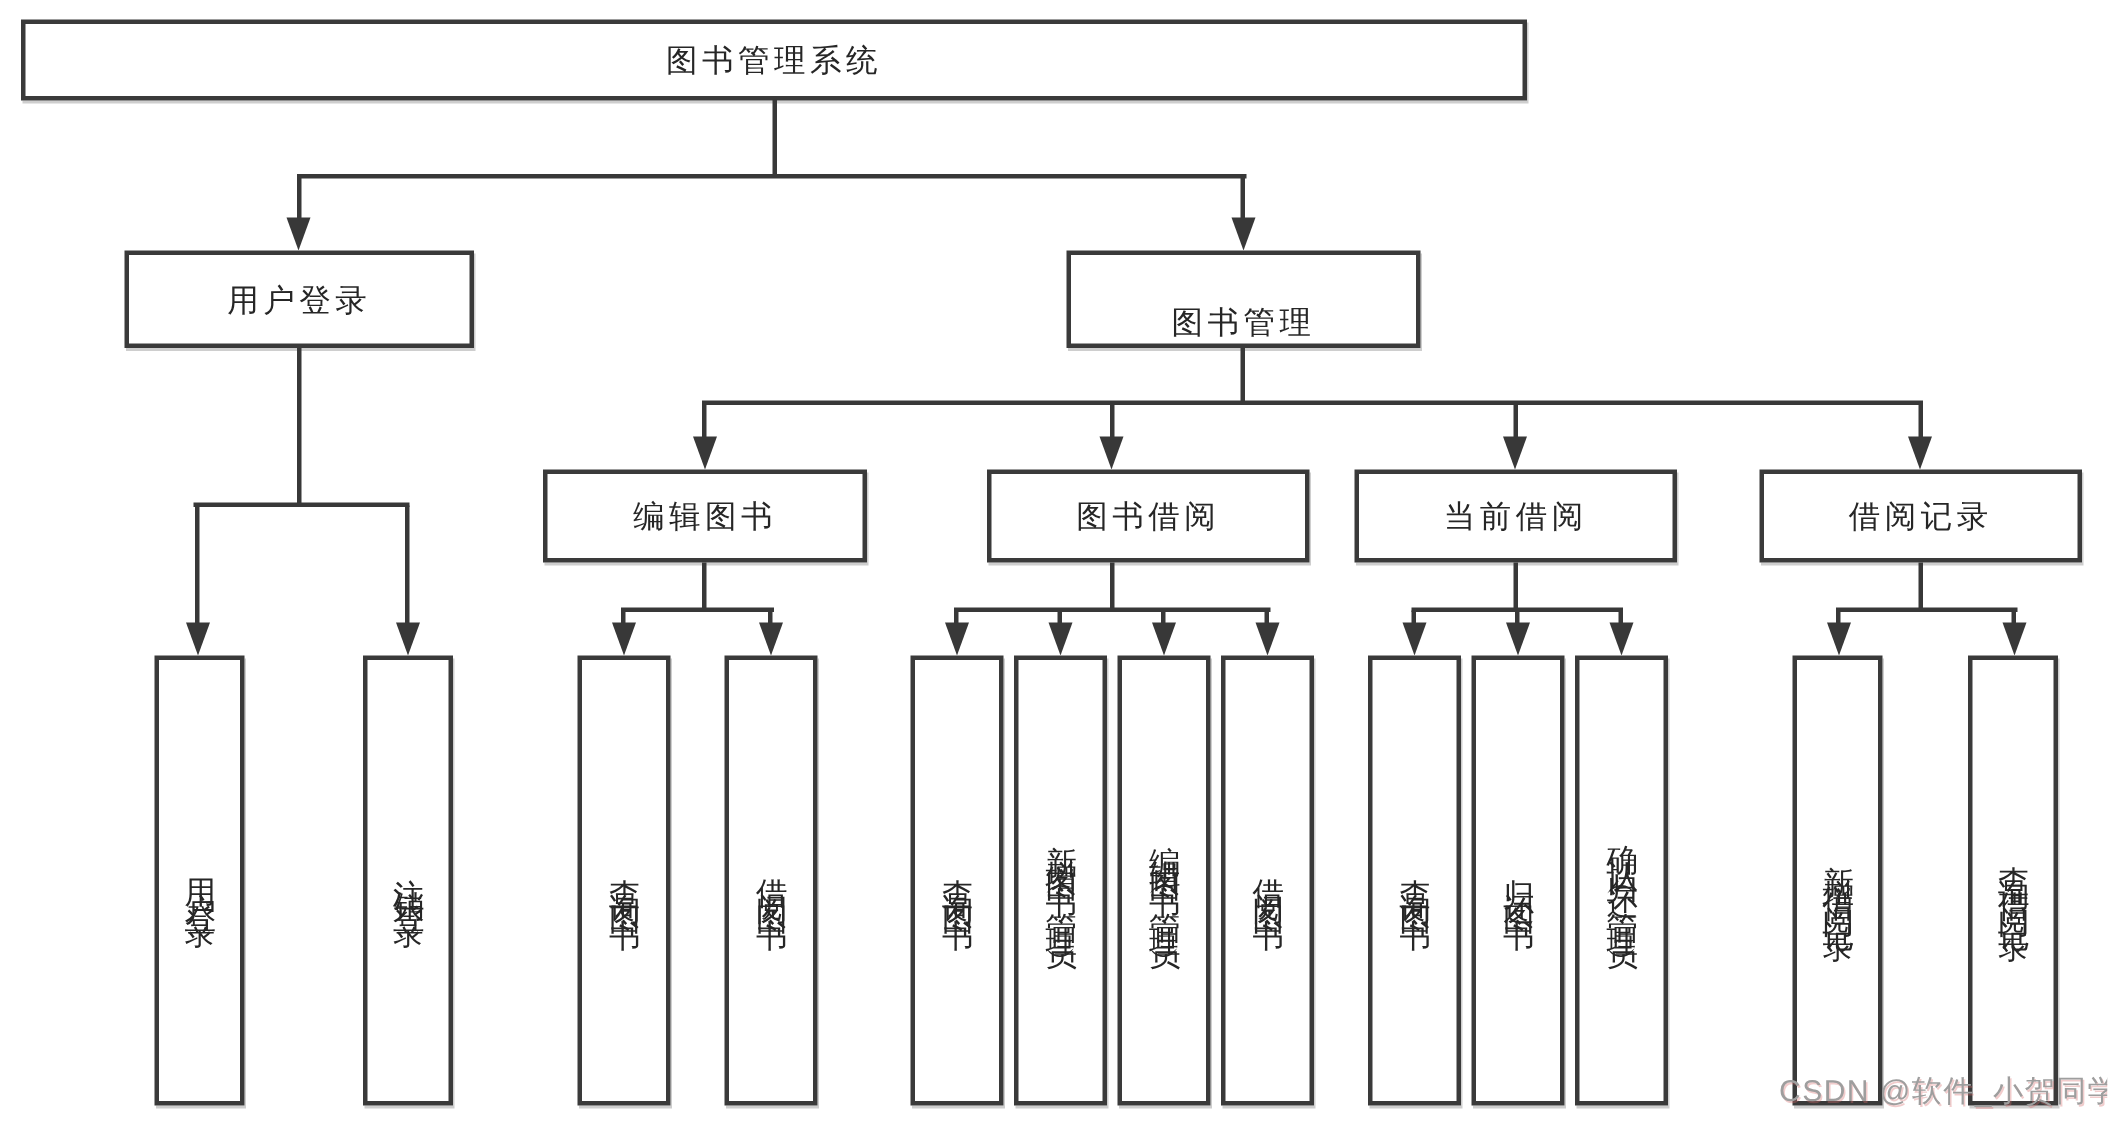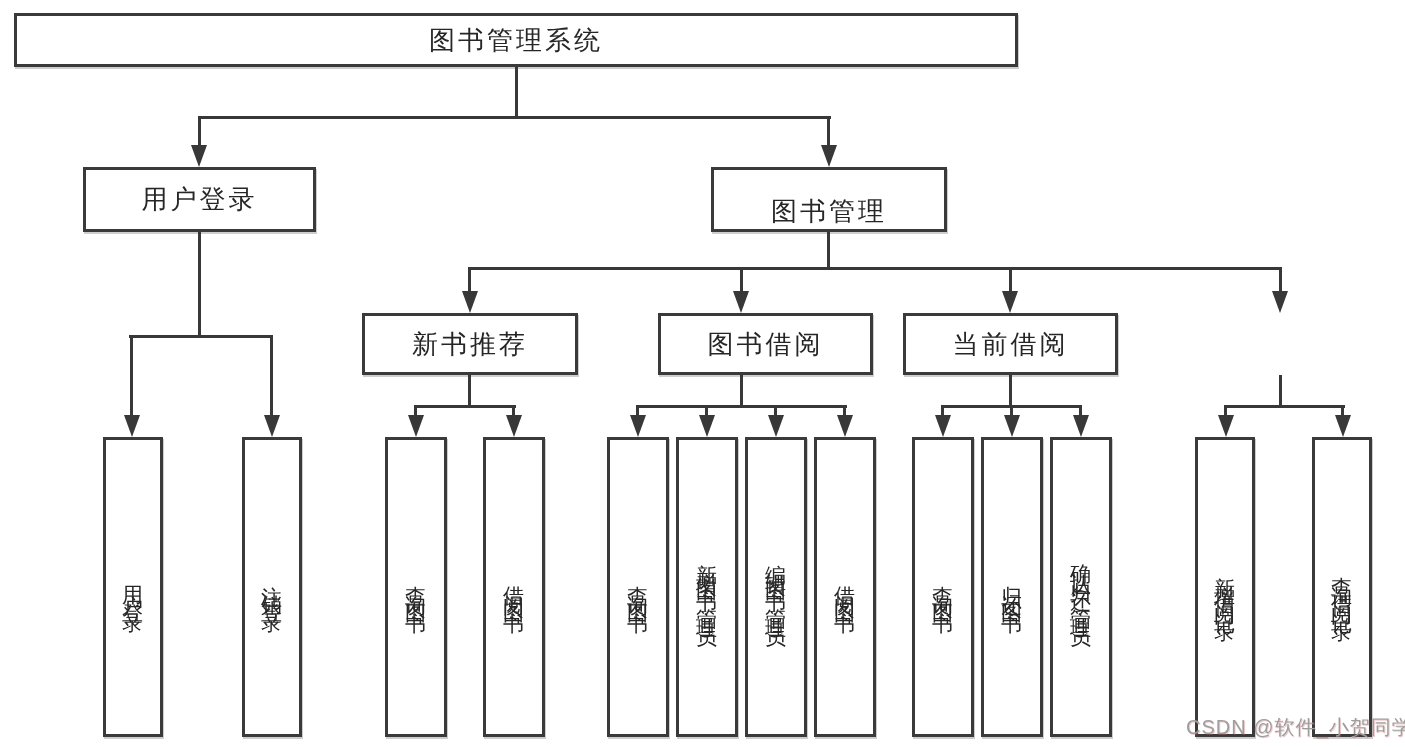--- a/index.html
+++ b/index.html
@@ -21,21 +21,21 @@
     position: absolute;
     box-sizing: border-box;
     border: 3px solid #3a3a3a;
     background: #ffffff;
     display: flex;
     align-items: center;
     justify-content: center;
     box-shadow: 1px 2px 0 rgba(58,58,58,0.25);
   }
   .box .lbl {
-    font-size: 26px;
+    font-size: 21px;
     letter-spacing: 3px;
     color: #262626;
     white-space: nowrap;
   }
   .vbox .lbl {
     writing-mode: vertical-rl;
     text-orientation: mixed;
     letter-spacing: 9px;
     font-size: 21px;
     white-space: normal;
@@ -103,27 +103,30 @@
   <div class="vl" style="left:468px; top:269px; height:24px;"></div>
   <div class="arr" style="left:462px; top:291px;"></div>
   <div class="vl" style="left:740px; top:269px; height:24px;"></div>
   <div class="arr" style="left:733px; top:291px;"></div>
   <div class="vl" style="left:1009px; top:269px; height:24px;"></div>
   <div class="arr" style="left:1002px; top:291px;"></div>
   <div class="vl" style="left:1279px; top:269px; height:24px;"></div>
   <div class="arr" style="left:1272px; top:291px;"></div>
 
   <div class="box" style="left:362px; top:313px; width:216px; height:62px;">
-    <span class="lbl">新书推荐</span>
+    <span class="lbl">编辑图书</span>
   </div>
   <div class="box" style="left:658px; top:313px; width:215px; height:62px;">
     <span class="lbl">图书借阅</span>
   </div>
   <div class="box" style="left:903px; top:313px; width:215px; height:62px;text-align:right;">
     <span class="lbl">当前借阅</span>
+  </div>
+  <div class="box" style="left:1173px; top:313px; width:215px; height:62px;">
+    <span class="lbl">借阅记录</span>
   </div>
 
   <div class="vl" style="left:468px; top:375px; height:32px;"></div>
   <div class="vl" style="left:740px; top:375px; height:32px;"></div>
   <div class="vl" style="left:1009px; top:375px; height:32px;"></div>
   <div class="vl" style="left:1279px; top:375px; height:32px;"></div>
 
   <div class="hl" style="left:414px; top:405px; width:102px;"></div>
   <div class="hl" style="left:636px; top:405px; width:211px;"></div>
   <div class="hl" style="left:941px; top:405px; width:141px;"></div>

